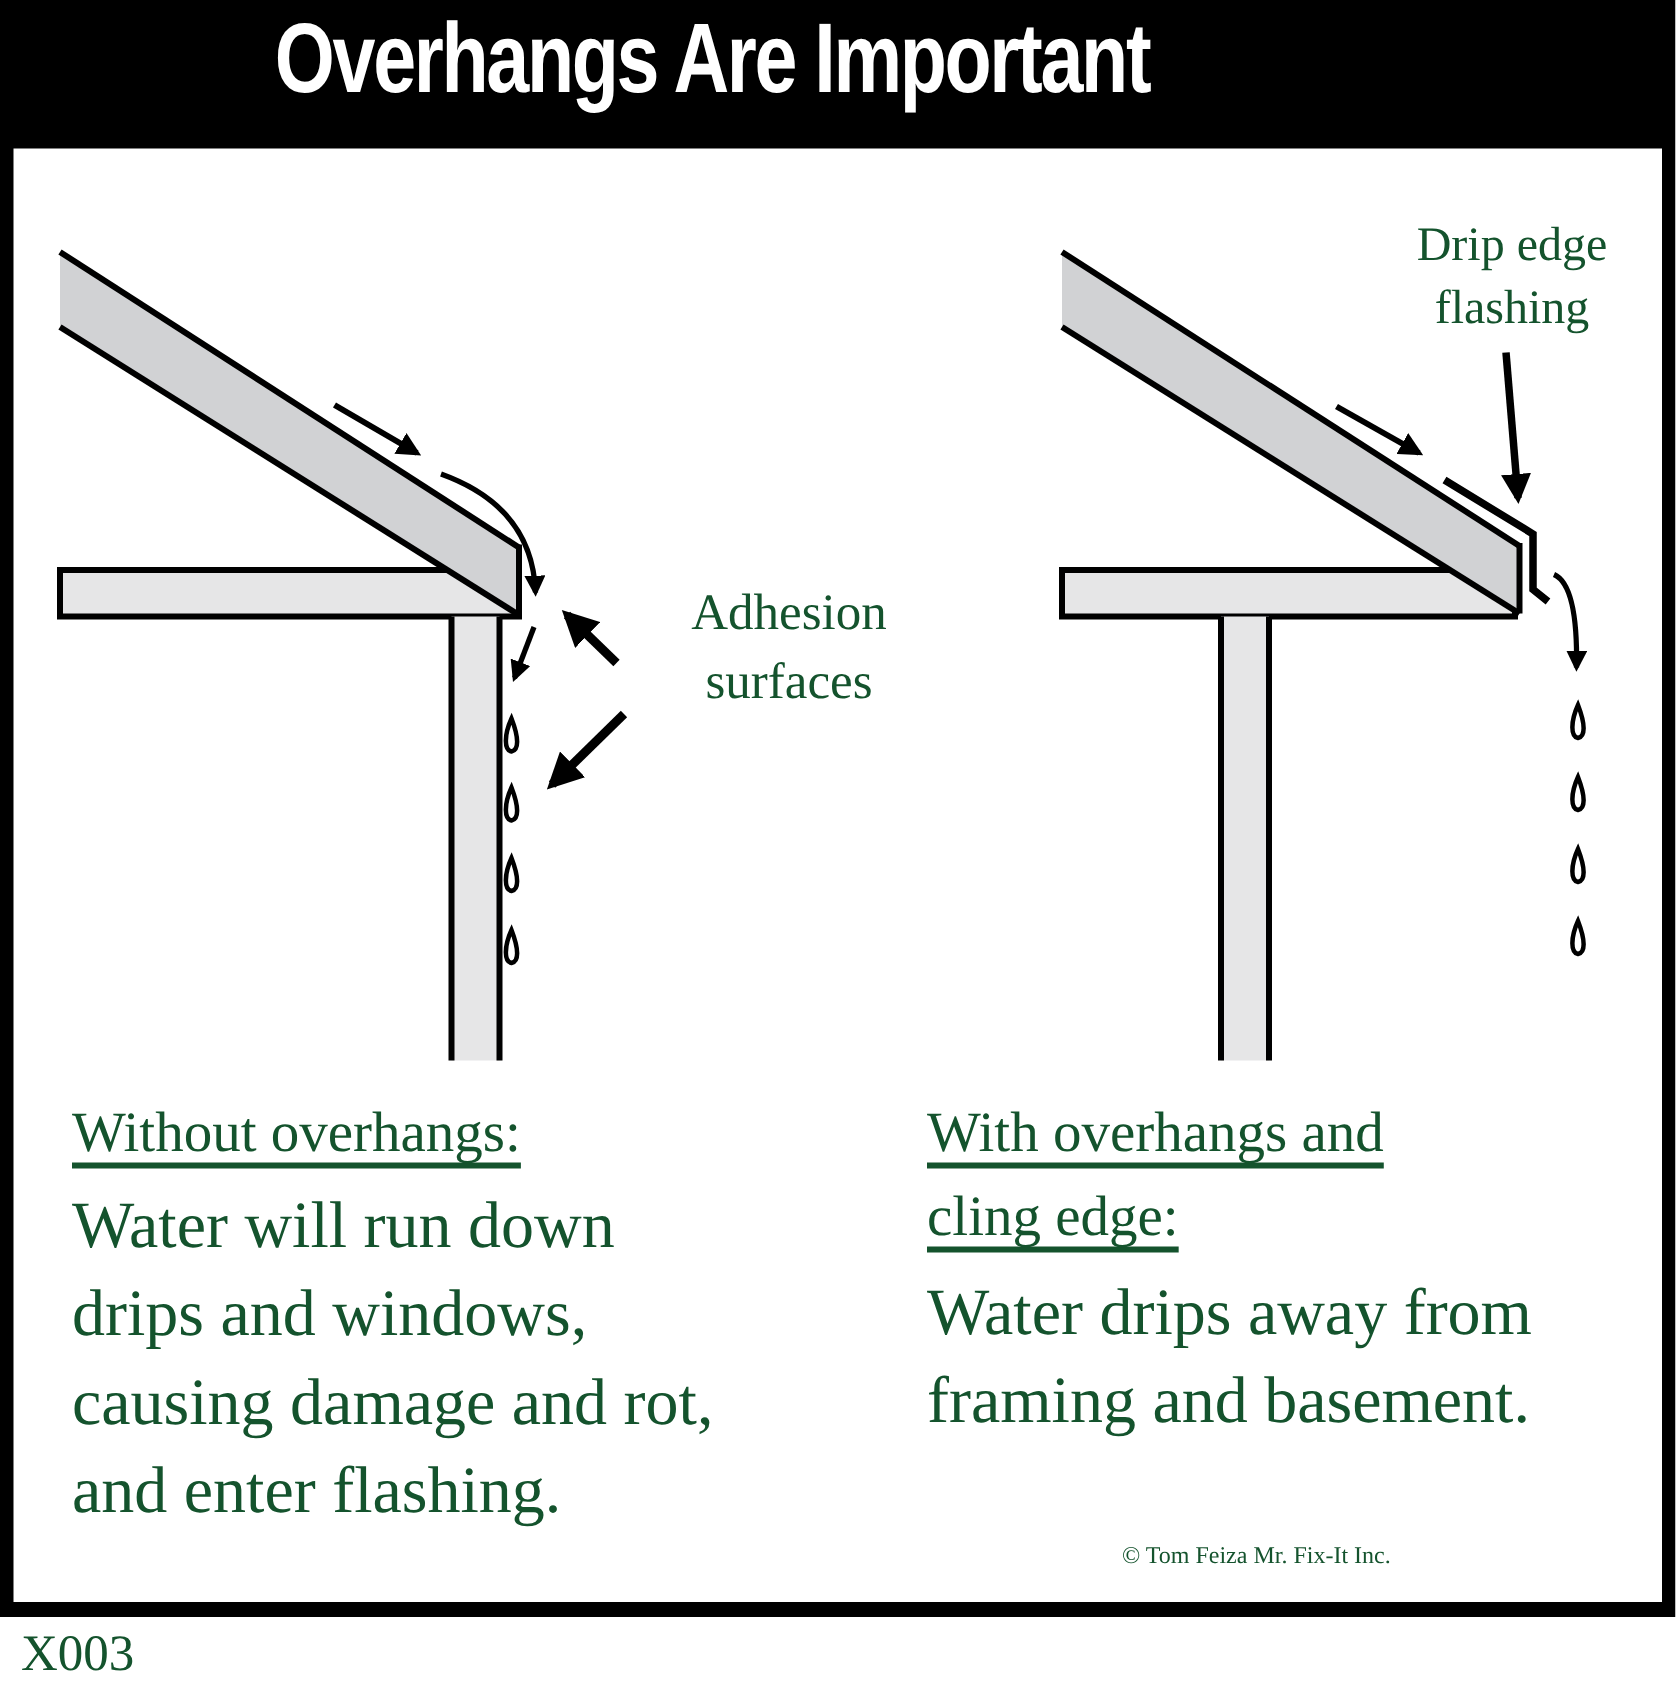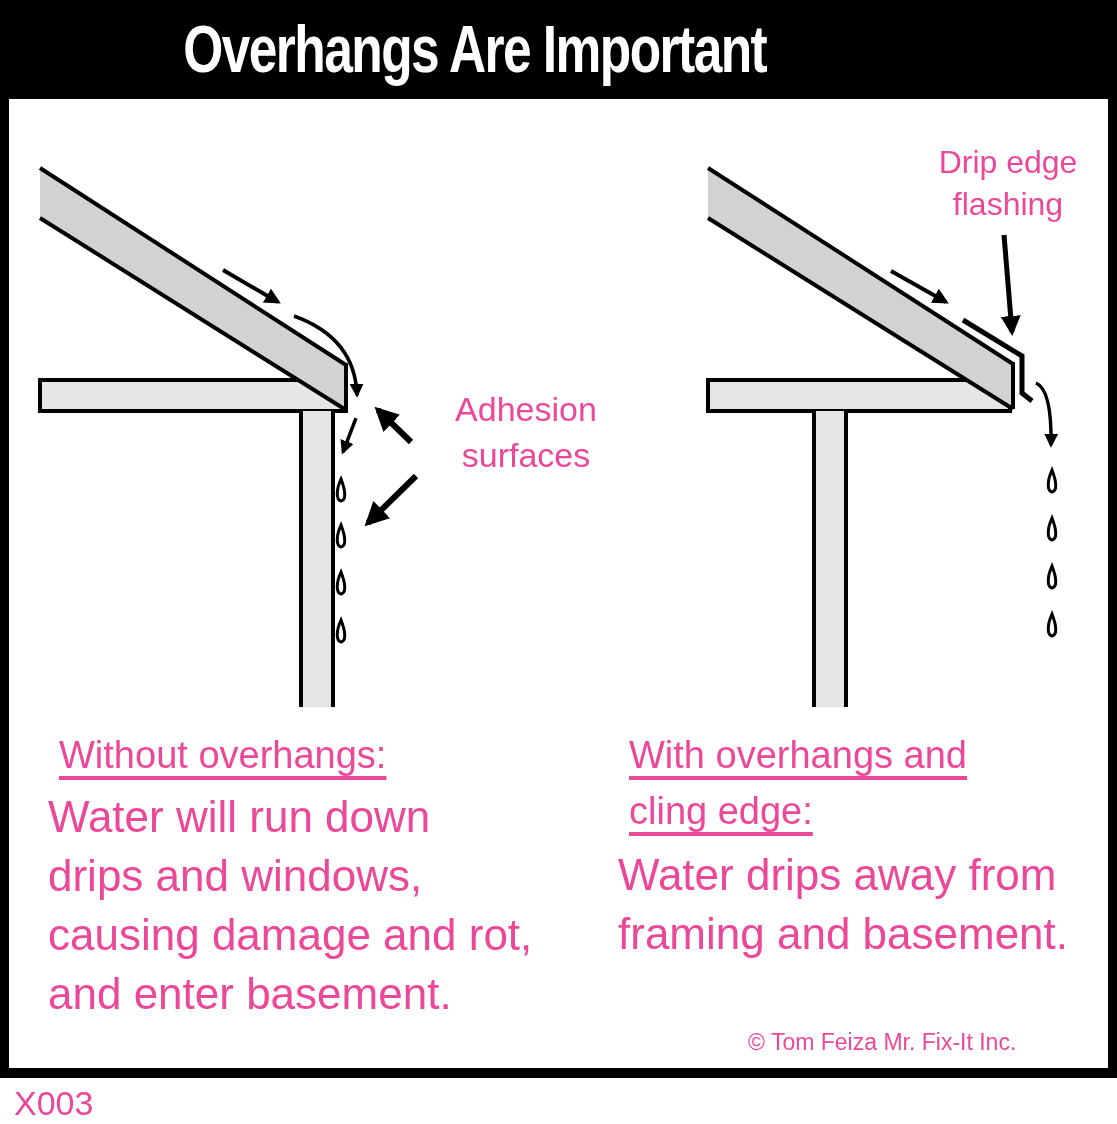--- a/index.html
+++ b/index.html
@@ -1,26 +1,26 @@
 <!DOCTYPE html>
 <html><head>
 <meta charset="utf-8">
 <style>
   html, body { margin:0; padding:0; background:#ffffff; }
   body { width:1117px; height:1124px; position:relative; overflow:hidden; font-family:"DejaVu Sans", sans-serif; }
   .frame { position:absolute; left:0; top:0; width:1117px; height:1078px; background:#000; }
-  .title-bar { position:absolute; left:0; top:0; width:950px; height:98px; display:flex; align-items:center; justify-content:center; }
+  .title-bar { position:absolute; left:0; top:0; width:950px; height:98px; display:flex; align-items:flex-start; justify-content:center; }
   .title { color:#fff; font-family:"Liberation Sans", sans-serif; font-weight:bold; font-size:66px; letter-spacing:-2px; transform:scaleX(0.78); white-space:nowrap; }
   .panel { position:absolute; left:9px; top:99px; width:1099px; height:969px; background:#fff; }
   svg.diagram { position:absolute; left:0; top:0; width:1117px; height:1124px; }
-  .hand { font-family:Liberation Sans, sans-serif; color:#ec4899; position:absolute; white-space:nowrap; }
+  .hand { font-family:Liberation Serif, serif; color:#14532d; position:absolute; white-space:nowrap; }
   .label-center { text-align:center; font-size:34px; line-height:46px; }
-  .heading { font-size:38px; line-height:56px; text-decoration:underline; text-decoration-thickness:4px; text-underline-offset:8px;margin-left:11px; }
+  .heading { font-size:38px; line-height:56px; text-decoration:underline; text-decoration-thickness:4px; text-underline-offset:8px; }
   .body-text { font-size:44px; line-height:59px; }
-  .copyright { font-size:23px; }
+  .copyright { font-size:16px; }
   .code { font-size:34px; }
 </style>
 </head>
 <body>
 
 <div class="frame"></div>
 <div class="title-bar">
   <div class="title">Overhangs Are Important</div>
 </div>
 <div class="panel"></div>
@@ -88,21 +88,21 @@
   <div>Drip edge</div>
   <div>flashing</div>
 </div>
 
 <div class="hand" style="left:48px; top:727px;">
   <div class="heading">Without overhangs:</div>
   <div style="height:4px"></div>
   <div class="body-text">Water will run down</div>
   <div class="body-text">drips and windows,</div>
   <div class="body-text">causing damage and rot,</div>
-  <div class="body-text">and enter basement.</div>
+  <div class="body-text">and enter flashing.</div>
 </div>
 
 <div class="hand" style="left:618px; top:727px;">
   <div class="heading">With overhangs and</div>
   <div class="heading">cling edge:</div>
   <div style="height:6px"></div>
   <div class="body-text">Water drips away from</div>
   <div class="body-text">framing and basement.</div>
 </div>
 

